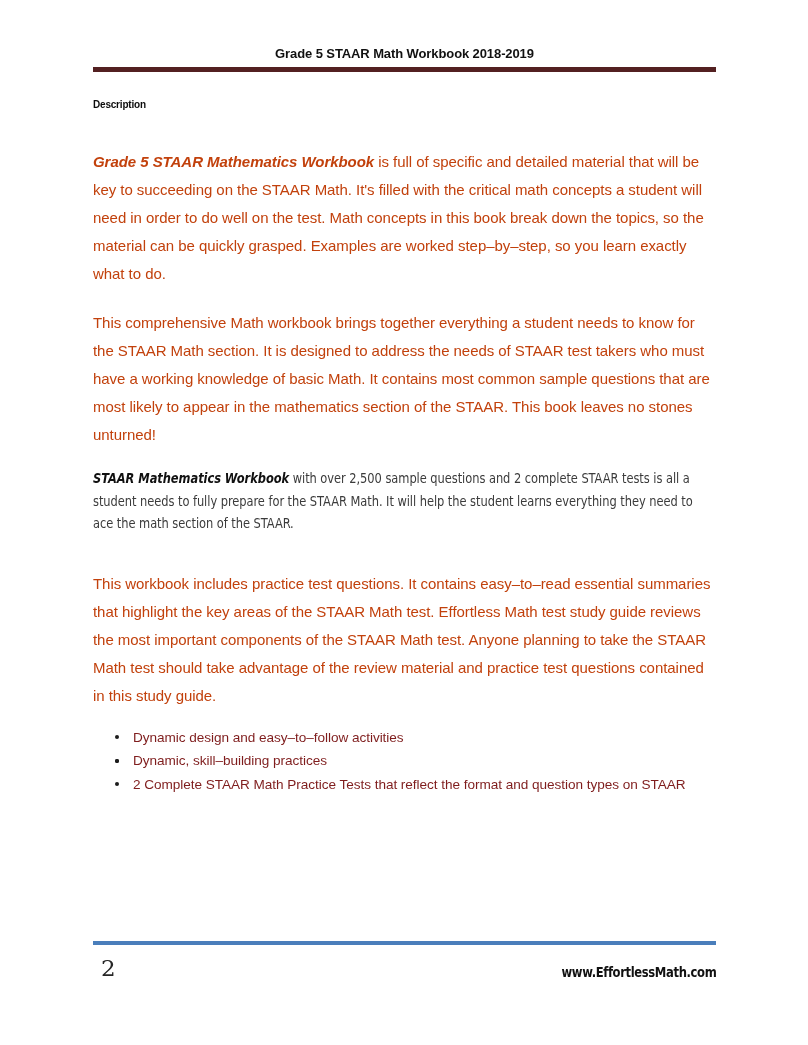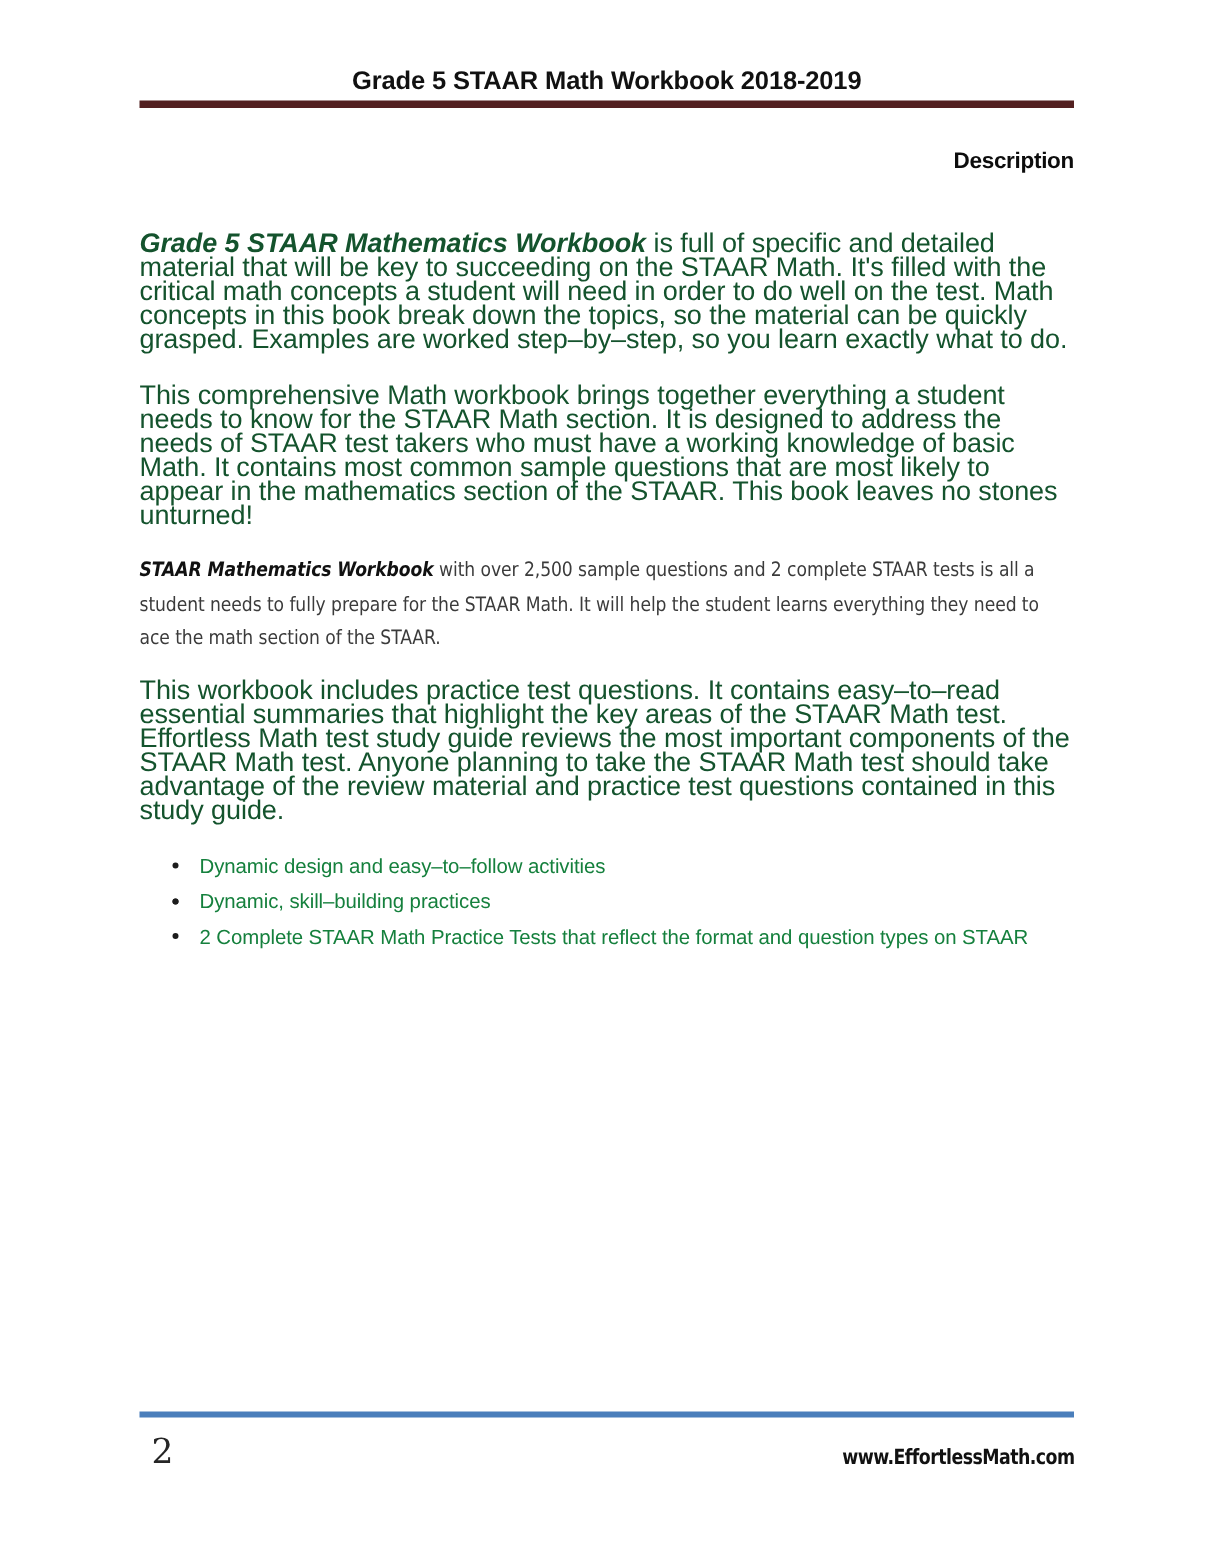--- a/index.html
+++ b/index.html
@@ -27,56 +27,55 @@
   .content {
     position: absolute;
     left: 93px;
     top: 0;
     width: 623px;
   }
 
   
   .header-title {
     text-align: center;
-    font-size: 17px;
+    font-size: 13px;
     font-weight: bold;
     letter-spacing: -0.1px;
     color: #111111;
     margin-top: 46px;
     line-height: 16px;
     white-space: nowrap;
   }
   .header-rule {
     margin-top: 5px;
     height: 5px;
     width: 623px;
     background: #532021;
   }
 
   
   .section-heading {
     margin-top: 27px;
-    font-size: 15px;
+    font-size: 10px;
     font-weight: bold;
     letter-spacing: -0.2px;
     color: #0d0d0d;
-    text-align: right;
   }
 
   
   .para {
-    font-size: 18px;
-    line-height: 16px;
-    color: #14532d;
+    font-size: 15px;
+    line-height: 28px;
+    color: #c2410c;
     letter-spacing: -0.05px;
     text-align: left;
   }
   .para.p1 { margin-top: 38px; }
   .para.p2 { margin-top: 21px; }
-  .para.p4 { margin-top: 14px; }
+  .para.p4 { margin-top: 34px; }
   .para.p5 { margin-top: 22px; }
 
   .para b, .lead {
     font-weight: bold;
     font-style: italic;
   }
 
   
   .para.alt {
     margin-top: 19px;
@@ -96,21 +95,21 @@
   .bullets {
     margin: 16px 0 0 0;
     padding: 0;
     list-style: none;
   }
   .bullets li {
     position: relative;
     padding-left: 40px;
     font-size: 13.6px;
     line-height: 23.5px;
-    color: #15803d;
+    color: #7f1d1d;
     letter-spacing: -0.05px;
     margin-bottom: 0px;
   }
   .bullets li .dot {
     position: absolute;
     left: 22px;
     top: 9.5px;
     width: 4px;
     height: 4px;
     border-radius: 50%;

